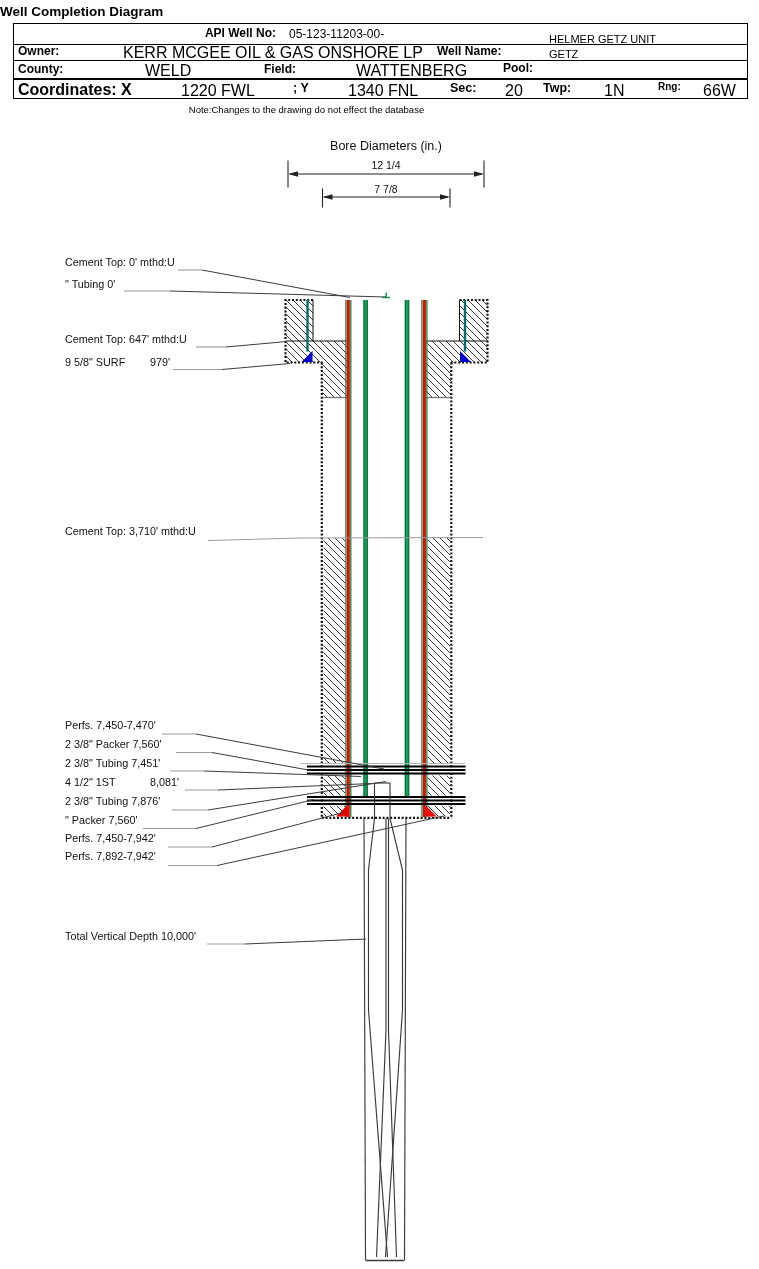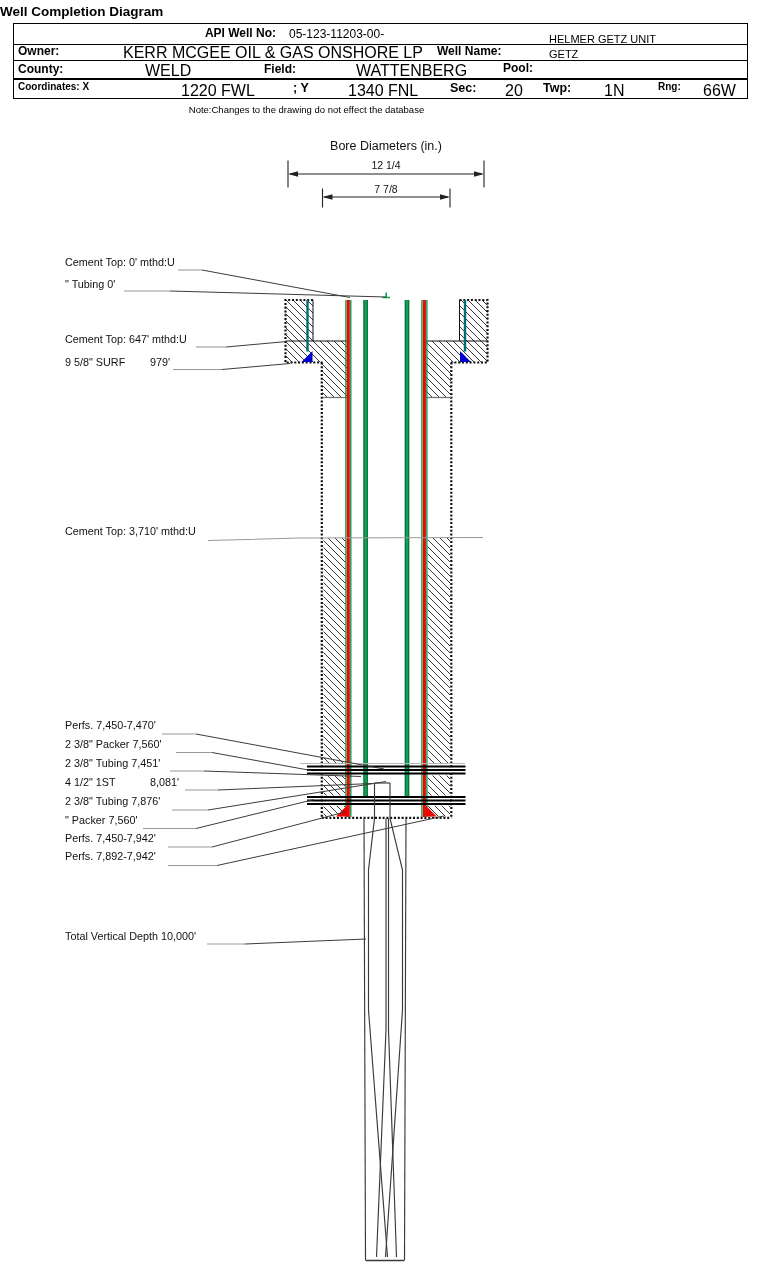--- a/index.html
+++ b/index.html
@@ -35,21 +35,21 @@
 <div class="abs t11" style="top:33px;left:549px">HELMER GETZ UNIT</div>
 <div class="abs t11" style="top:47.5px;left:549px">GETZ</div>
 
 <div class="abs b t12" style="top:61.5px;left:18px">County:</div>
 <div class="abs t115" style="top:62px;left:145px">WELD</div>
 <div class="abs b t12" style="top:61.5px;left:264px">Field:</div>
 <div class="abs t115" style="top:62px;left:356px">WATTENBERG</div>
 <div class="abs b t12" style="top:61px;left:503px">Pool:</div>
 <div class="abs t115" style="top:62px;left:560px"></div>
 
-<div class="abs b" style="top:81px;left:18px;font-size:10px">Coordinates: X</div>
+<div class="abs b" style="top:81px;left:18px;font-size:16px">Coordinates: X</div>
 <div class="abs t115" style="top:82px;left:181px">1220 FWL</div>
 <div class="abs b" style="top:81px;left:293px;font-size:12.5px">; Y</div>
 <div class="abs t115" style="top:82px;left:348px">1340 FNL</div>
 <div class="abs b" style="top:81px;left:450px;font-size:12.5px">Sec:</div>
 <div class="abs t115" style="top:82px;left:505px">20</div>
 <div class="abs b" style="top:81px;left:543px;font-size:12.5px">Twp:</div>
 <div class="abs t115" style="top:82px;left:604px">1N</div>
 <div class="abs b" style="top:81px;left:658px;font-size:10px">Rng:</div>
 <div class="abs t115" style="top:82px;left:703px">66W</div>
 

